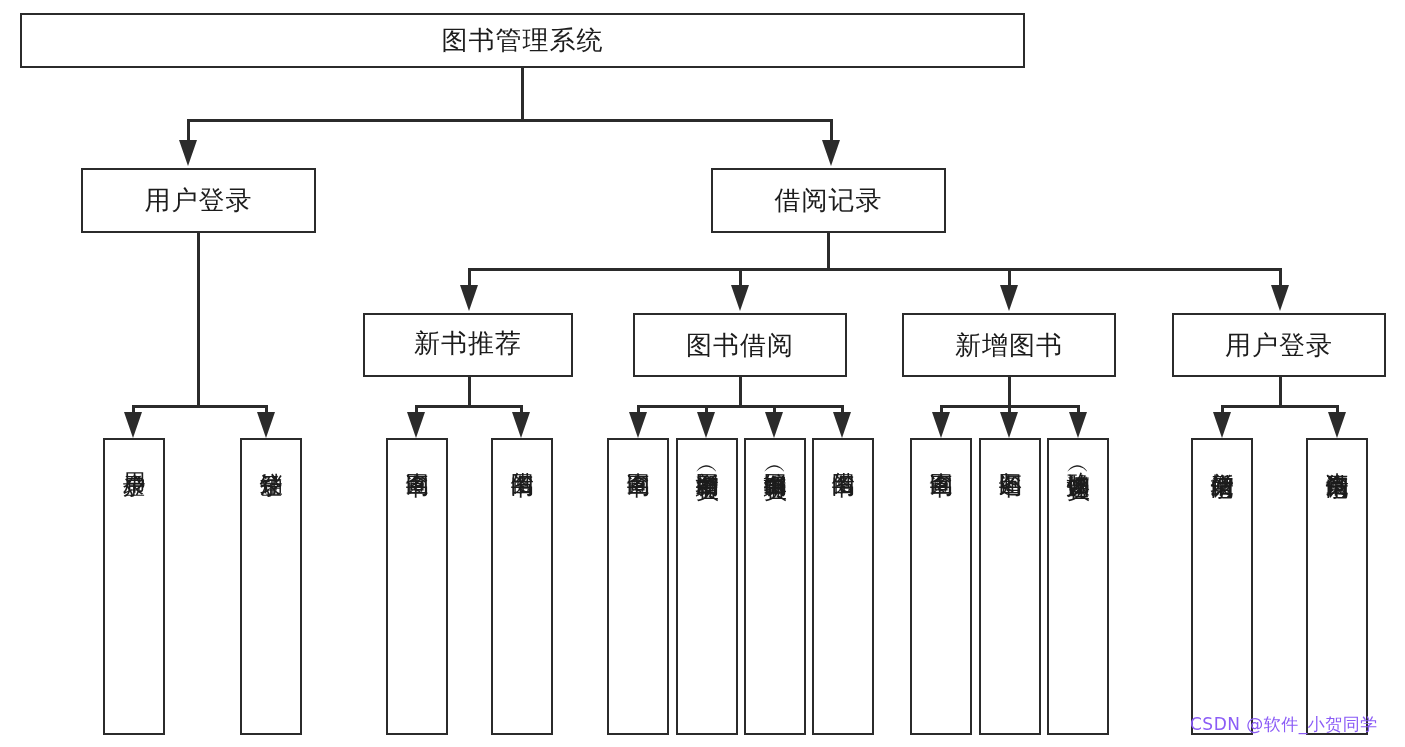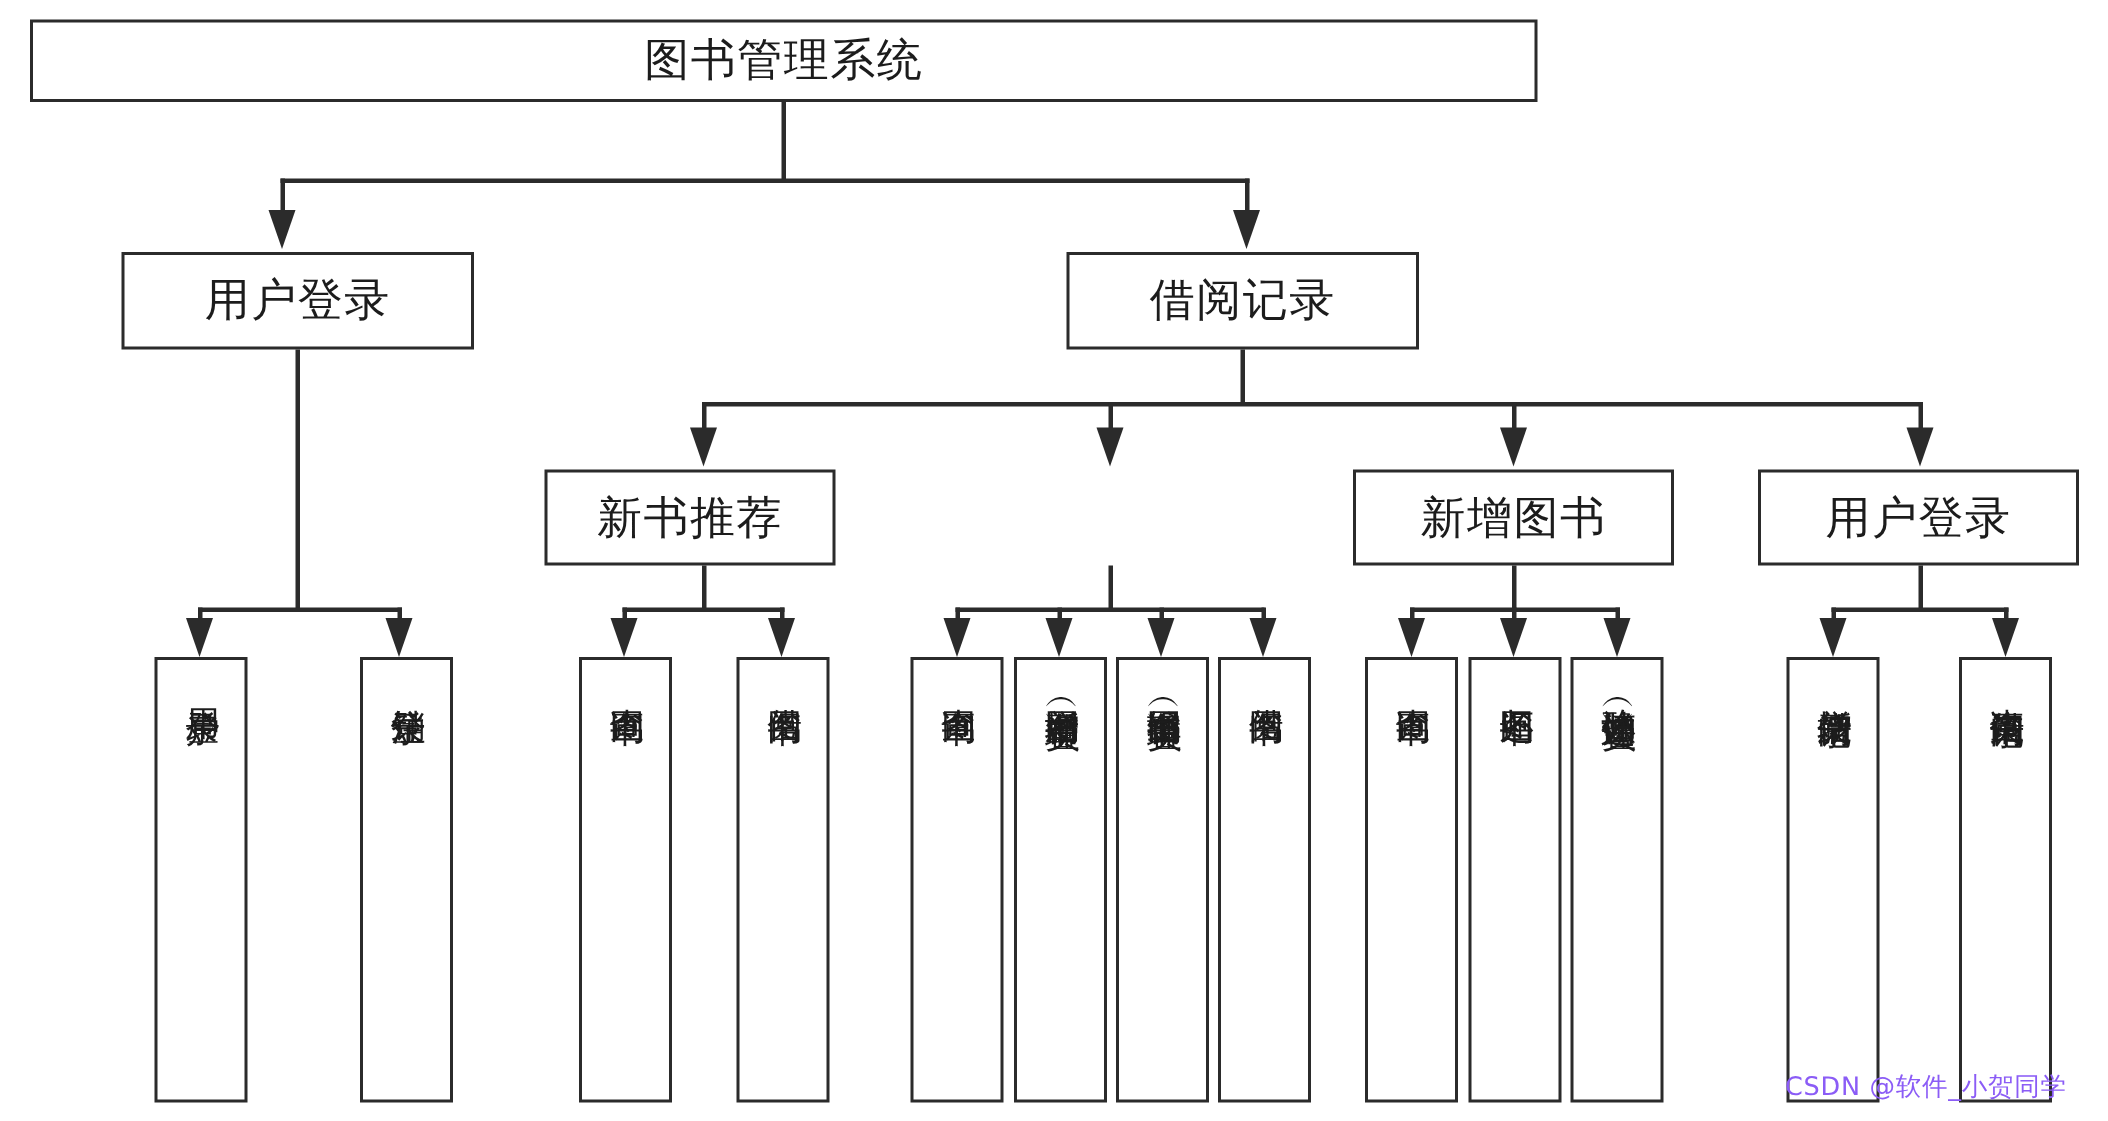--- a/index.html
+++ b/index.html
@@ -21,21 +21,21 @@
     position: absolute;
     box-sizing: border-box;
     border: 2px solid #2b2b2b;
     background: #ffffff;
     display: flex;
     align-items: center;
     justify-content: center;
     color: #1c1c1c;
   }
   .node-h {
-    font-size: 30px;
+    font-size: 26px;
     letter-spacing: 1px;
     line-height: 1.1;
     white-space: nowrap;
   }
   .node-v {
     font-size: 23px;
     line-height: 1.28;
     writing-mode: vertical-rl;
     text-orientation: upright;
     align-items: flex-start;
@@ -114,22 +114,25 @@
   <div class="edge edge-h" style="left:468px; top:268px; width:814px; height:3px;"></div>
   <div class="edge edge-v" style="left:468px; top:268px; width:3px; height:20px;"></div>
   <div class="arrow" style="left:460px; top:285px;"></div>
   <div class="edge edge-v" style="left:739px; top:268px; width:3px; height:20px;"></div>
   <div class="arrow" style="left:731px; top:285px;"></div>
   <div class="edge edge-v" style="left:1008px; top:268px; width:3px; height:20px;"></div>
   <div class="arrow" style="left:1000px; top:285px;"></div>
   <div class="edge edge-v" style="left:1279px; top:268px; width:3px; height:20px;"></div>
   <div class="arrow" style="left:1271px; top:285px;"></div>
 
-  <div class="node node-h" style="left:363px; top:313px; width:194px; height:64px;">
+  <div class="node node-h" style="left:363px; top:313px; width:210px; height:64px;font-family:Liberation Mono, monospace;">
     <span>新书推荐</span>
+  </div>
+  <div class="node node-h" style="left:633px; top:313px; width:214px; height:64px;">
+    <span>图书借阅</span>
   </div>
   <div class="node node-h" style="left:902px; top:313px; width:214px; height:64px;">
     <span>新增图书</span>
   </div>
   <div class="node node-h" style="left:1172px; top:313px; width:214px; height:64px;">
     <span>用户登录</span>
   </div>
 
   <div class="edge edge-v" style="left:468px; top:377px; width:3px; height:30px;"></div>
   <div class="edge edge-h" style="left:415px; top:405px; width:108px; height:3px;"></div>

